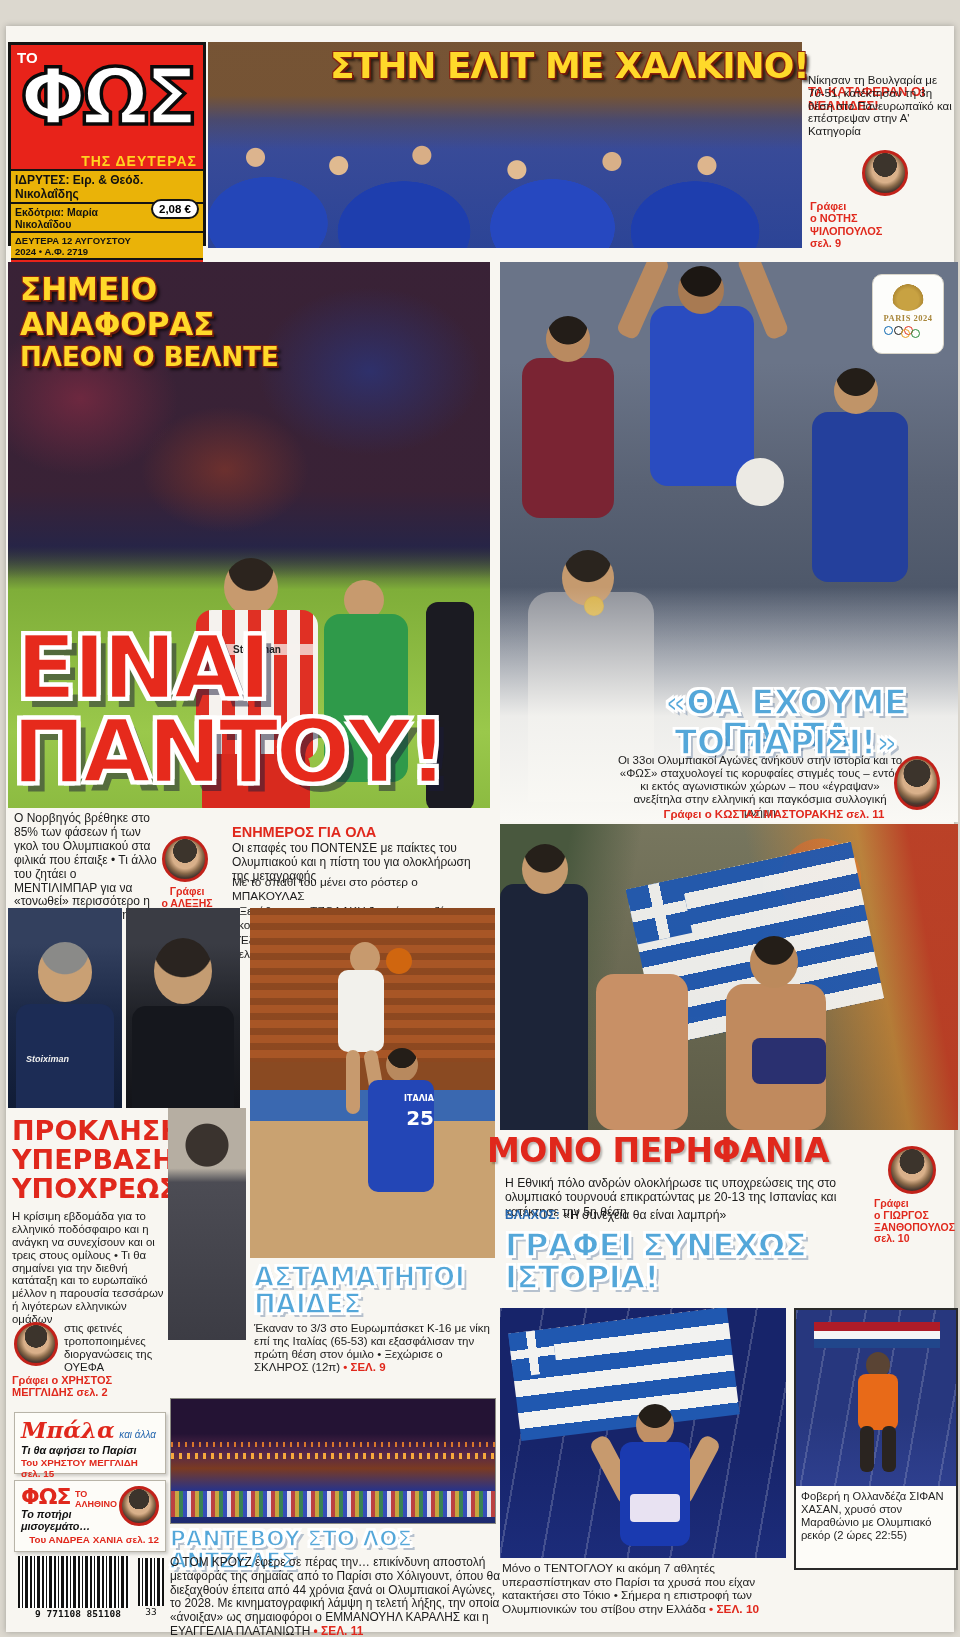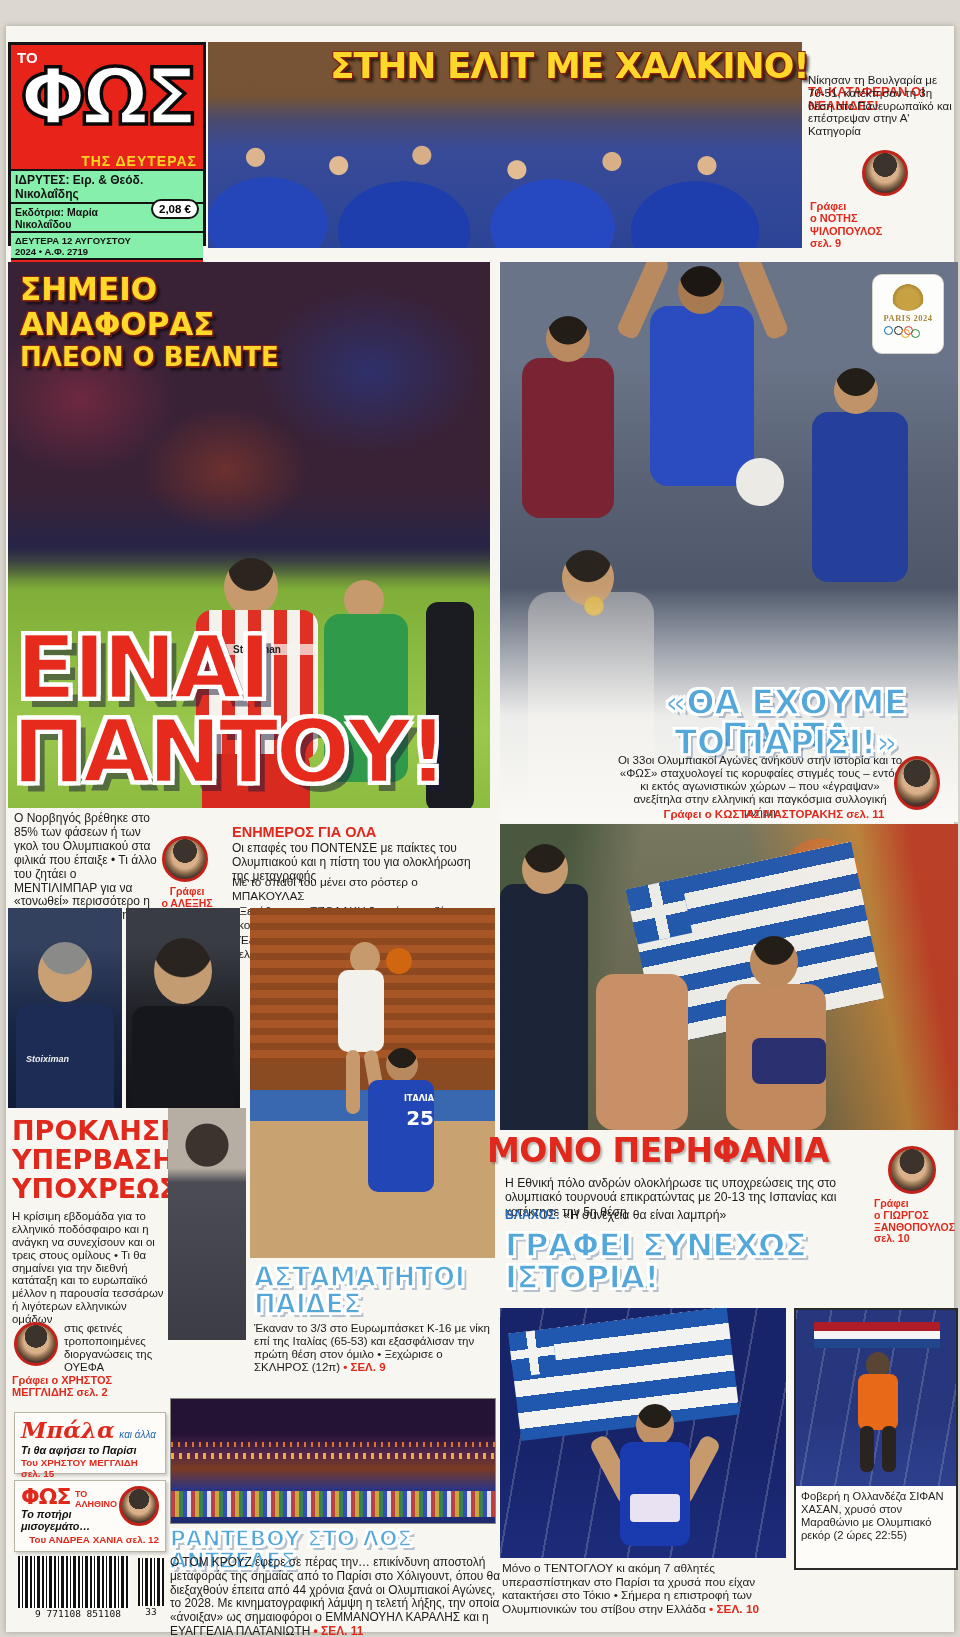--- a/index.html
+++ b/index.html
@@ -18,21 +18,21 @@
   .it{}
   .pre{white-space:pre-line;}
   .byline{color:#e0281c;font-weight:bold;font-size:10.5px;line-height:1.12;}
   .body-txt{color:#1c1c1c;font-size:12px;line-height:1.15;}
   
   .masthead{left:8px;top:42px;width:198px;height:204px;background:#e8231a;border:3px solid #141414;box-sizing:border-box;}
   .m-red{position:relative;height:124px;}
   .m-to{position:absolute;left:6px;top:4px;color:#fff;font-weight:bold;font-size:15px;}
   .m-fos{position:absolute;left:0;top:-4px;width:100%;text-align:center;font-family:"DejaVu Sans",sans-serif;font-weight:bold;font-size:78px;line-height:112px;color:#fff;-webkit-text-stroke:3.5px #0a0a0a;letter-spacing:-4px;}
   .m-sub{position:absolute;right:6px;bottom:0px;color:#ffd321;font-weight:bold;font-size:14px;letter-spacing:1px;}
-  .m-row{background:#86efac;border-top:2px solid #141414;color:#111;font-weight:bold;padding:2px 4px 1px 4px;}
+  .m-row{background:#eab308;border-top:2px solid #141414;color:#111;font-weight:bold;padding:2px 4px 1px 4px;}
   .m-row1{font-size:12px;}
   .m-row2{font-size:10.5px;padding-right:52px;}
   .m-row3{font-size:9.5px;padding-right:52px;}
   .m-price{position:absolute;right:4px;top:154px;background:#fff;border:2px solid #141414;border-radius:14px;padding:2px 6px;font-size:11.5px;font-weight:bold;}
   .m-web{background:#e8231a;border-top:2px solid #141414;color:#fff;font-weight:bold;font-size:13.5px;padding:3px 0 3px 7px;letter-spacing:.5px;}
   
   .photo{overflow:hidden;}
   .photo-top{left:208px;top:42px;width:594px;height:206px;background-color:#3a55a8;background-image:
     radial-gradient(circle at 8% 56%,#dcb48e 0 9px,rgba(0,0,0,0) 10px),
     radial-gradient(circle at 22% 60%,#e0ba90 0 9px,rgba(0,0,0,0) 10px),
@@ -300,21 +300,21 @@
     <div style="font-size:9.8px;font-weight:bold;color:#e0281c;margin-top:1px;">Του ΧΡΗΣΤΟΥ ΜΕΓΓΛΙΔΗ σελ. 15</div>
   </div>
   <div class="abs fos-box" style="left:14px;top:1480px;width:152px;height:72px;">
     <div class="abs avatar" style="right:6px;top:5px;width:40px;height:40px;"></div>
     <span style="font-family:'DejaVu Sans',sans-serif;font-weight:bold;font-size:22px;color:#e0281c;letter-spacing:-1px;">ΦΩΣ</span>
     <span style="display:inline-block;font-size:9px;font-weight:bold;color:#e0281c;width:44px;line-height:1.05;vertical-align:middle;">ΤΟ ΑΛΗΘΙΝΟ</span>
     <div class="pre" style="font-size:10.8px;font-weight:bold;font-style:italic;color:#111;line-height:1.1;">Το ποτήρι
 μισογεμάτο…</div>
     <div style="font-size:9.8px;font-weight:bold;color:#e0281c;text-align:right;margin-top:1px;">Του ΑΝΔΡΕΑ ΧΑΝΙΑ σελ. 12</div>
   </div>
-  <div class="abs" style="left:18px;top:1556px;width:120px;">
+  <div class="abs" style="left:18px;top:1556px;width:120px;font-weight:bold;">
     <div class="bars" style="width:112px;height:52px;"></div>
     <div style="font-family:'DejaVu Sans Mono',monospace;font-size:9.5px;color:#111;text-align:center;">9 771108 851108</div>
   </div>
   <div class="abs" style="left:138px;top:1558px;width:26px;">
     <div class="bars" style="width:26px;height:48px;"></div>
     <div style="font-family:'DejaVu Sans Mono',monospace;font-size:9.5px;color:#111;text-align:center;">33</div>
   </div>
 </div>
 
 </body></html>

